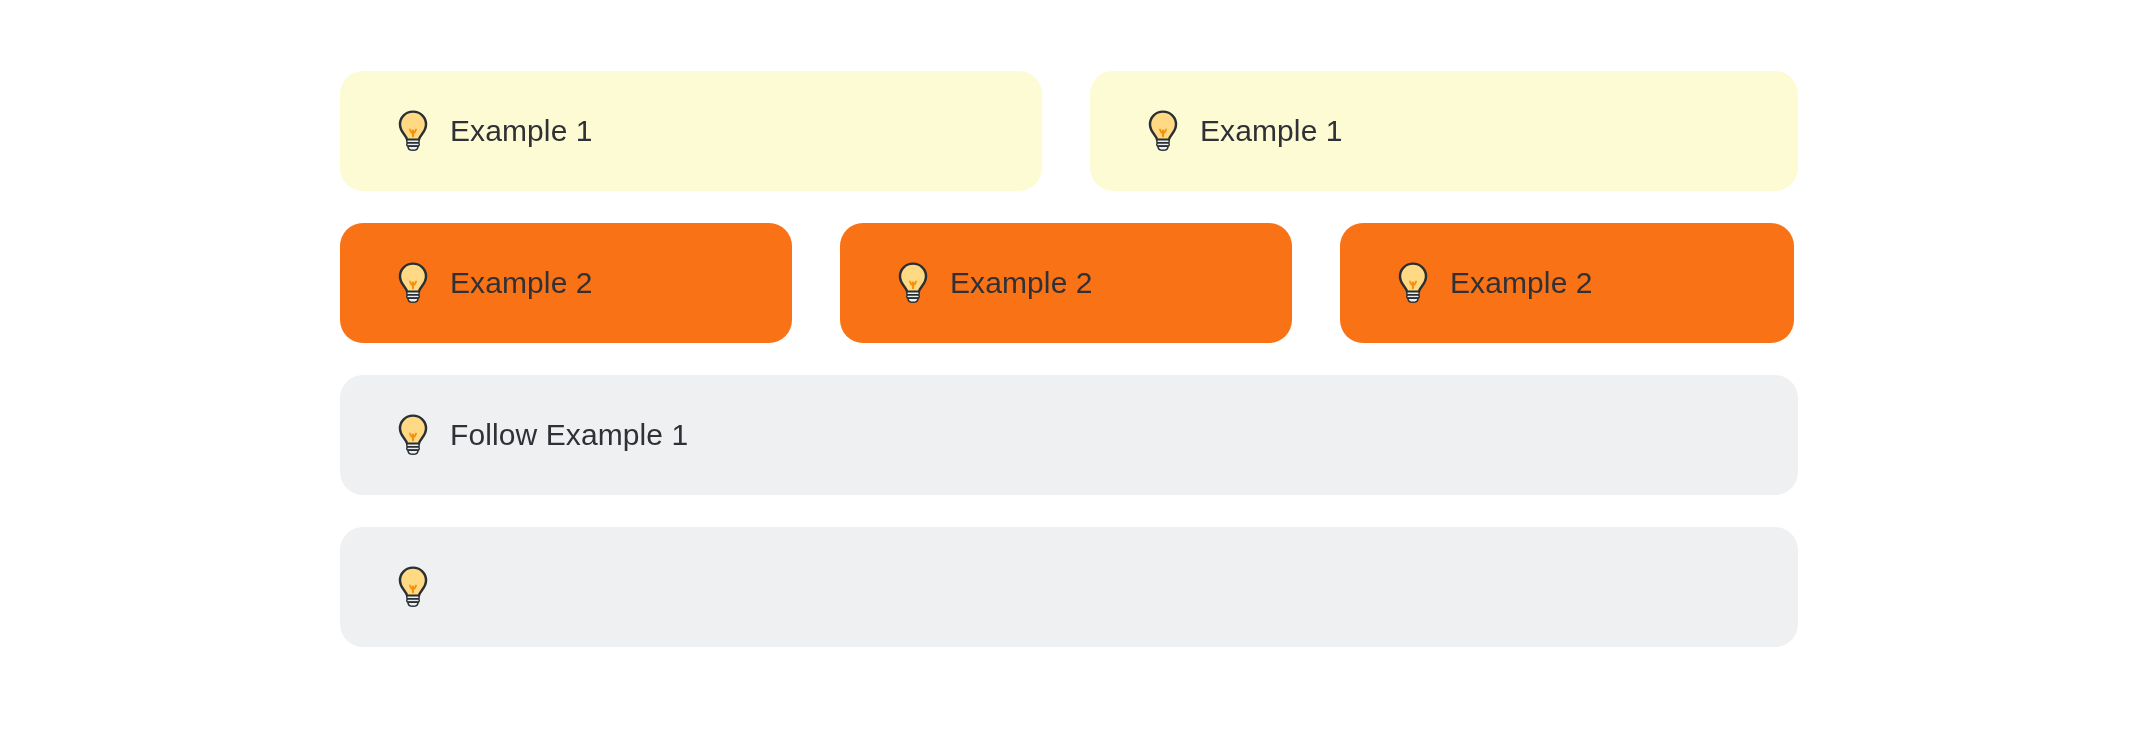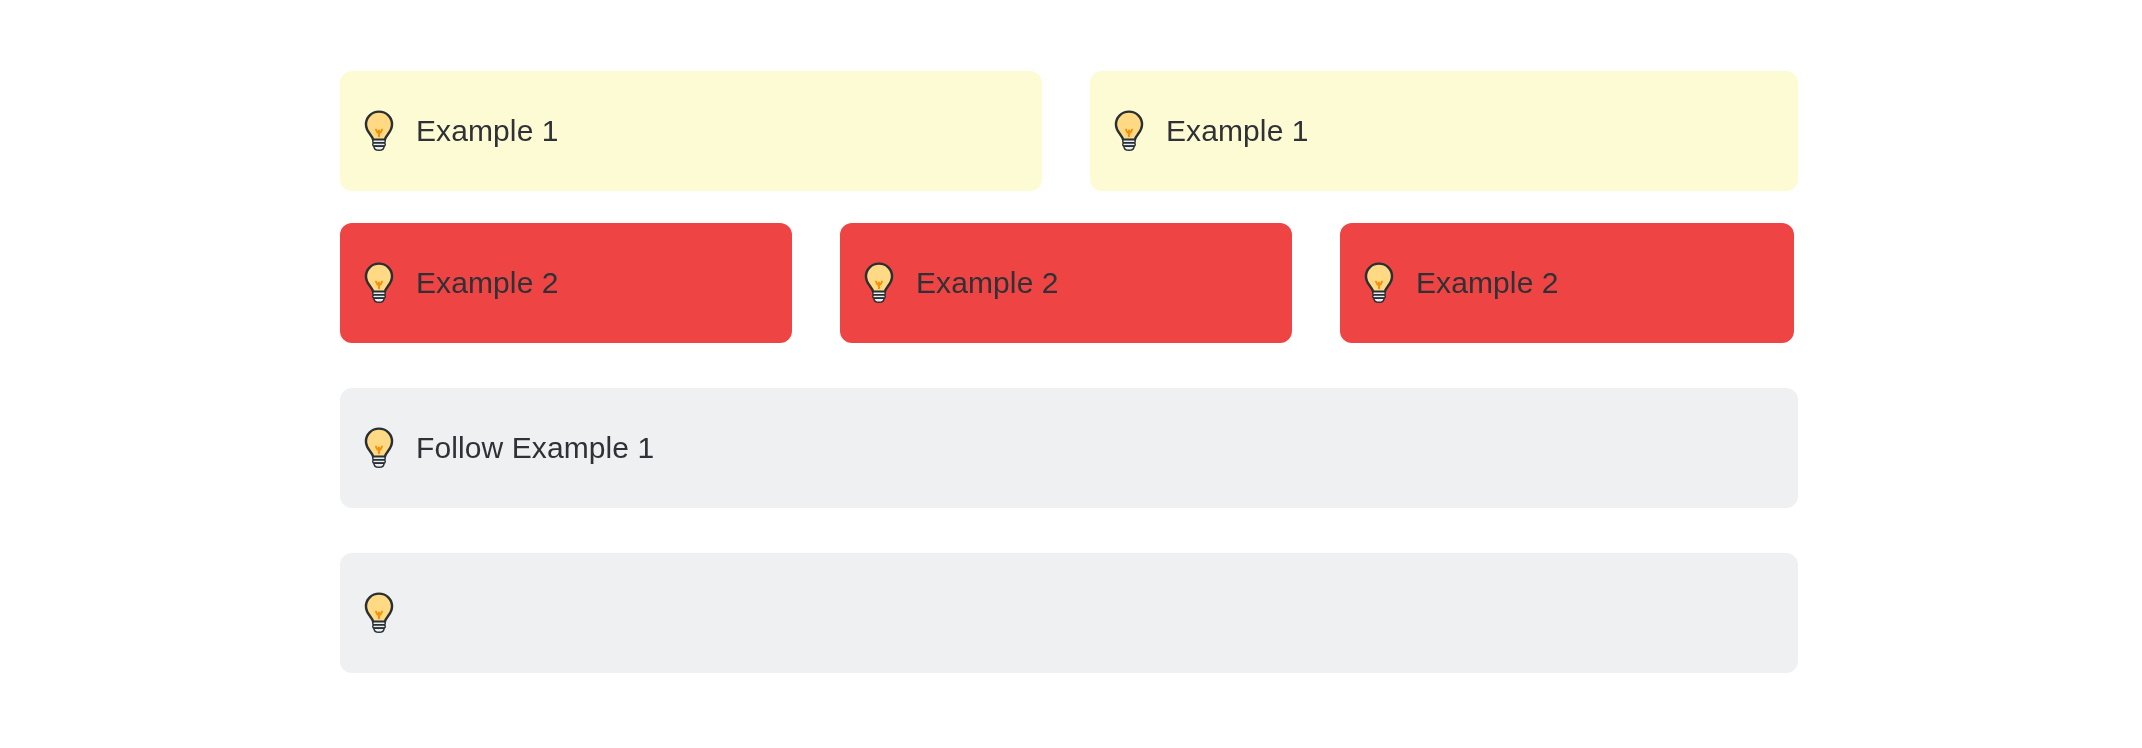--- a/index.html
+++ b/index.html
@@ -34,25 +34,25 @@
   .row {
     display: flex;
     flex-direction: row;
     gap: 48px;
     align-items: stretch;
   }
 
   .card {
     box-sizing: border-box;
     height: 120px;
-    border-radius: 12px;
+    border-radius: 23px;
     display: flex;
     flex-direction: row;
     align-items: center;
-    padding: 0 22px;
+    padding: 0 56px;
     overflow: hidden;
   }
 
   .card .bulb {
     flex: 0 0 auto;
     width: 34px;
     height: 44px;
     margin-right: 20px;
     display: block;
   }
@@ -60,35 +60,35 @@
   .card .label {
     font-size: 30px;
     line-height: 1;
     color: #2f3136;
     letter-spacing: 0.1px;
     white-space: nowrap;
   }
 
   
   .tint-yellow { background: #fdfbd3; }
-  .tint-green  { background: #ef4444; }
+  .tint-green  { background: #f97316; }
   .tint-gray   { background: #eef0f2; }
 
   
   .row-1 .card-a { width: 702px; }
   .row-1 .card-b { width: 708px; }
 
   
   .row-2 .card-a { width: 452px; }
   .row-2 .card-b { width: 452px; }
   .row-2 .card-c { width: 454px; }
 
   
   .row-wide .card { width: 1458px; }
-  .row-wide { gap: 0; margin-top: 13px; }
+  .row-wide { gap: 0; }
 </style>
 </head>
 <body>
 
 <div id="page">
   <div class="stack">
 
     <div class="row row-1">
       <div class="card tint-yellow card-a">
         <span class="bulb">

